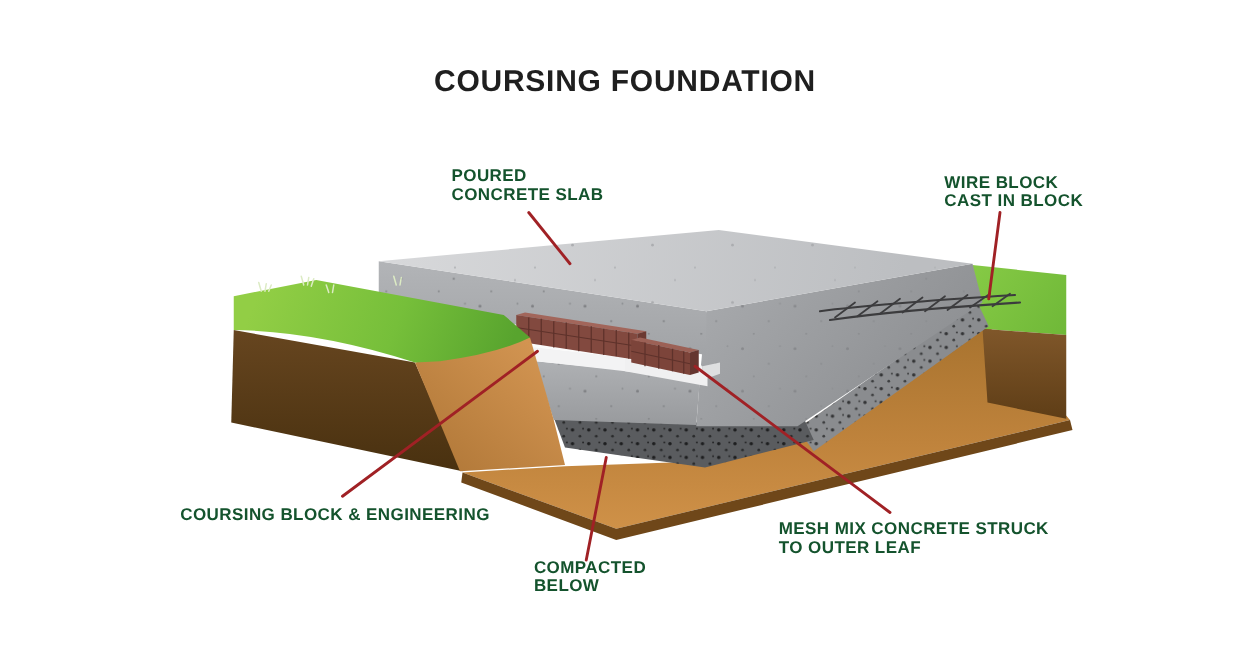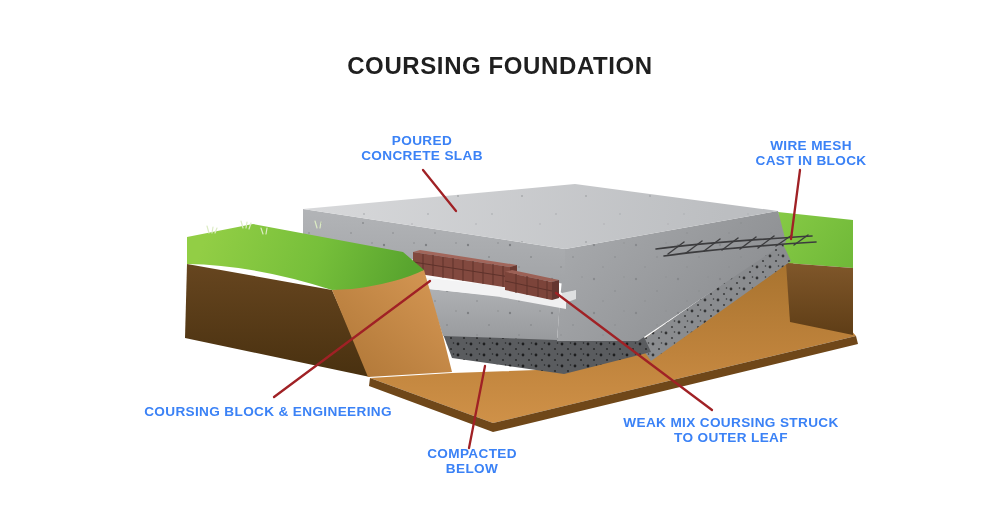--- a/index.html
+++ b/index.html
@@ -16,25 +16,25 @@
     left:500px;top:52px;
     transform:translateX(-50%);
     font-size:24px;font-weight:800;
     letter-spacing:0.6px;
     color:#1f1f1f;
     white-space:nowrap;
   }
   .lbl{
     position:absolute;
     transform:translateX(-50%);
-    text-align:center;
+    text-align:left;
     font-size:13.6px;font-weight:700;
     letter-spacing:0.35px;
     line-height:15px;
-    color:#3b82f6;
+    color:#14532d;
     white-space:nowrap;
   }
 </style>
 </head>
 <body>
 
 <div id="canvas">
 
   <svg id="scene" width="1000" height="524" viewBox="0 0 1000 524">
     <defs>
@@ -193,31 +193,31 @@
   </svg>
 
   <div class="title">COURSING FOUNDATION</div>
 
   <div class="lbl" style="left:422px;top:133px;">
     <div>POURED</div>
     <div>CONCRETE SLAB</div>
   </div>
 
   <div class="lbl" style="left:811px;top:138px;">
-    <div>WIRE MESH</div>
+    <div>WIRE BLOCK</div>
     <div>CAST IN BLOCK</div>
   </div>
 
   <div class="lbl" style="left:268px;top:404px;">
     <div>COURSING BLOCK &amp; ENGINEERING</div>
   </div>
 
   <div class="lbl" style="left:472px;top:446px;">
     <div>COMPACTED</div>
     <div>BELOW</div>
   </div>
 
   <div class="lbl" style="left:731px;top:415px;">
-    <div>WEAK MIX COURSING STRUCK</div>
+    <div>MESH MIX CONCRETE STRUCK</div>
     <div>TO OUTER LEAF</div>
   </div>
 
 </div>
 
 </body></html>

